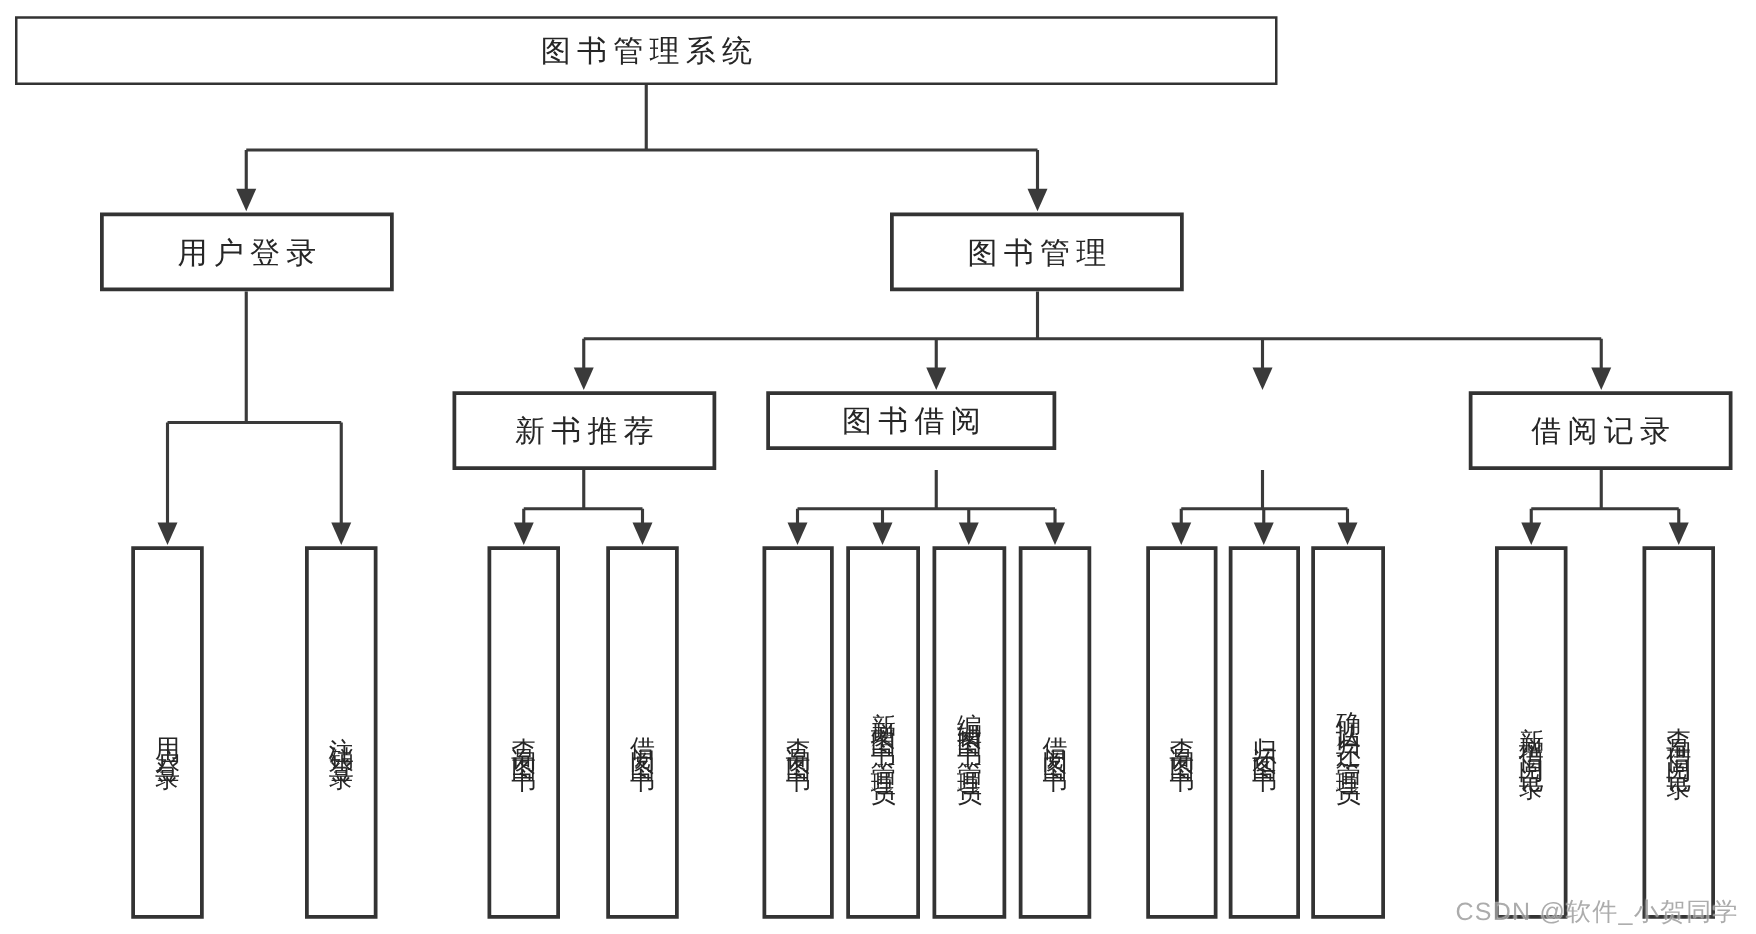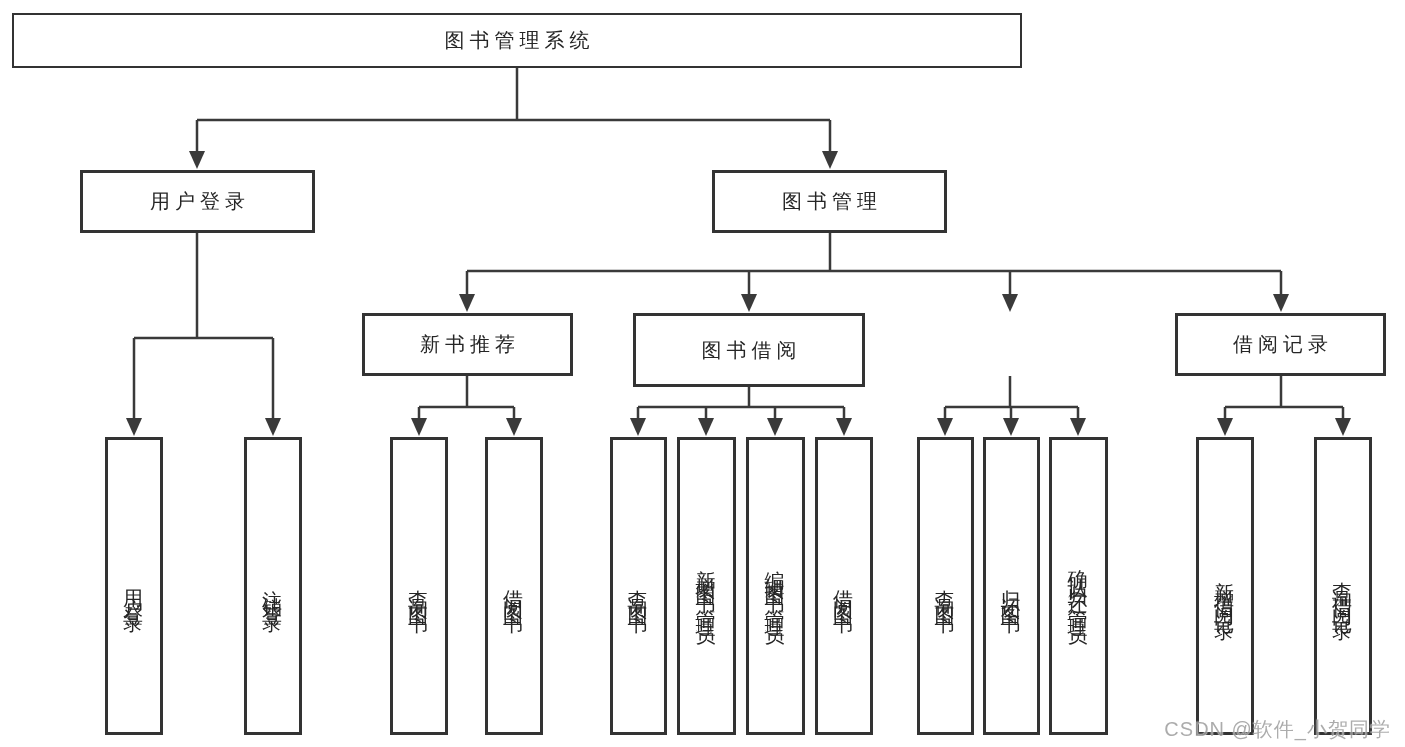--- a/index.html
+++ b/index.html
@@ -25,21 +25,21 @@
   .box{
     position:absolute;
     background:#ffffff;
     border:3px solid var(--border);
     box-sizing:border-box;
     display:flex;align-items:center;justify-content:center;
     color:var(--text);
   }
   .box.root{border-width:2px;}
   .box.h span{
-    font-size:20px;
+    font-size:24px;
     letter-spacing:5px;
     margin-right:-5px;
     white-space:nowrap;
     color:var(--text);
   }
   .box.v span{
     writing-mode:vertical-rl;
     font-size:20px;
     letter-spacing:8px;
     margin-bottom:-8px;
@@ -98,21 +98,21 @@
   <div class="box h" style="left:80px;top:170px;width:235px;height:63px">
     <span>用户登录</span>
   </div>
   <div class="box h" style="left:712px;top:170px;width:235px;height:63px">
     <span>图书管理</span>
   </div>
 
   <div class="box h" style="left:362px;top:313px;width:211px;height:63px">
     <span>新书推荐</span>
   </div>
-  <div class="box h" style="left:633px;top:313px;width:232px;height:74px">
+  <div class="box h" style="left:613px;top:313px;width:232px;height:47px">
     <span>图书借阅</span>
   </div>
   <div class="box h" style="left:1175px;top:313px;width:211px;height:63px">
     <span>借阅记录</span>
   </div>
 
   <div class="box v" style="left:105px;top:437px;width:58px;height:298px">
     <span>用户登录</span>
   </div>
   <div class="box v" style="left:244px;top:437px;width:58px;height:298px">

